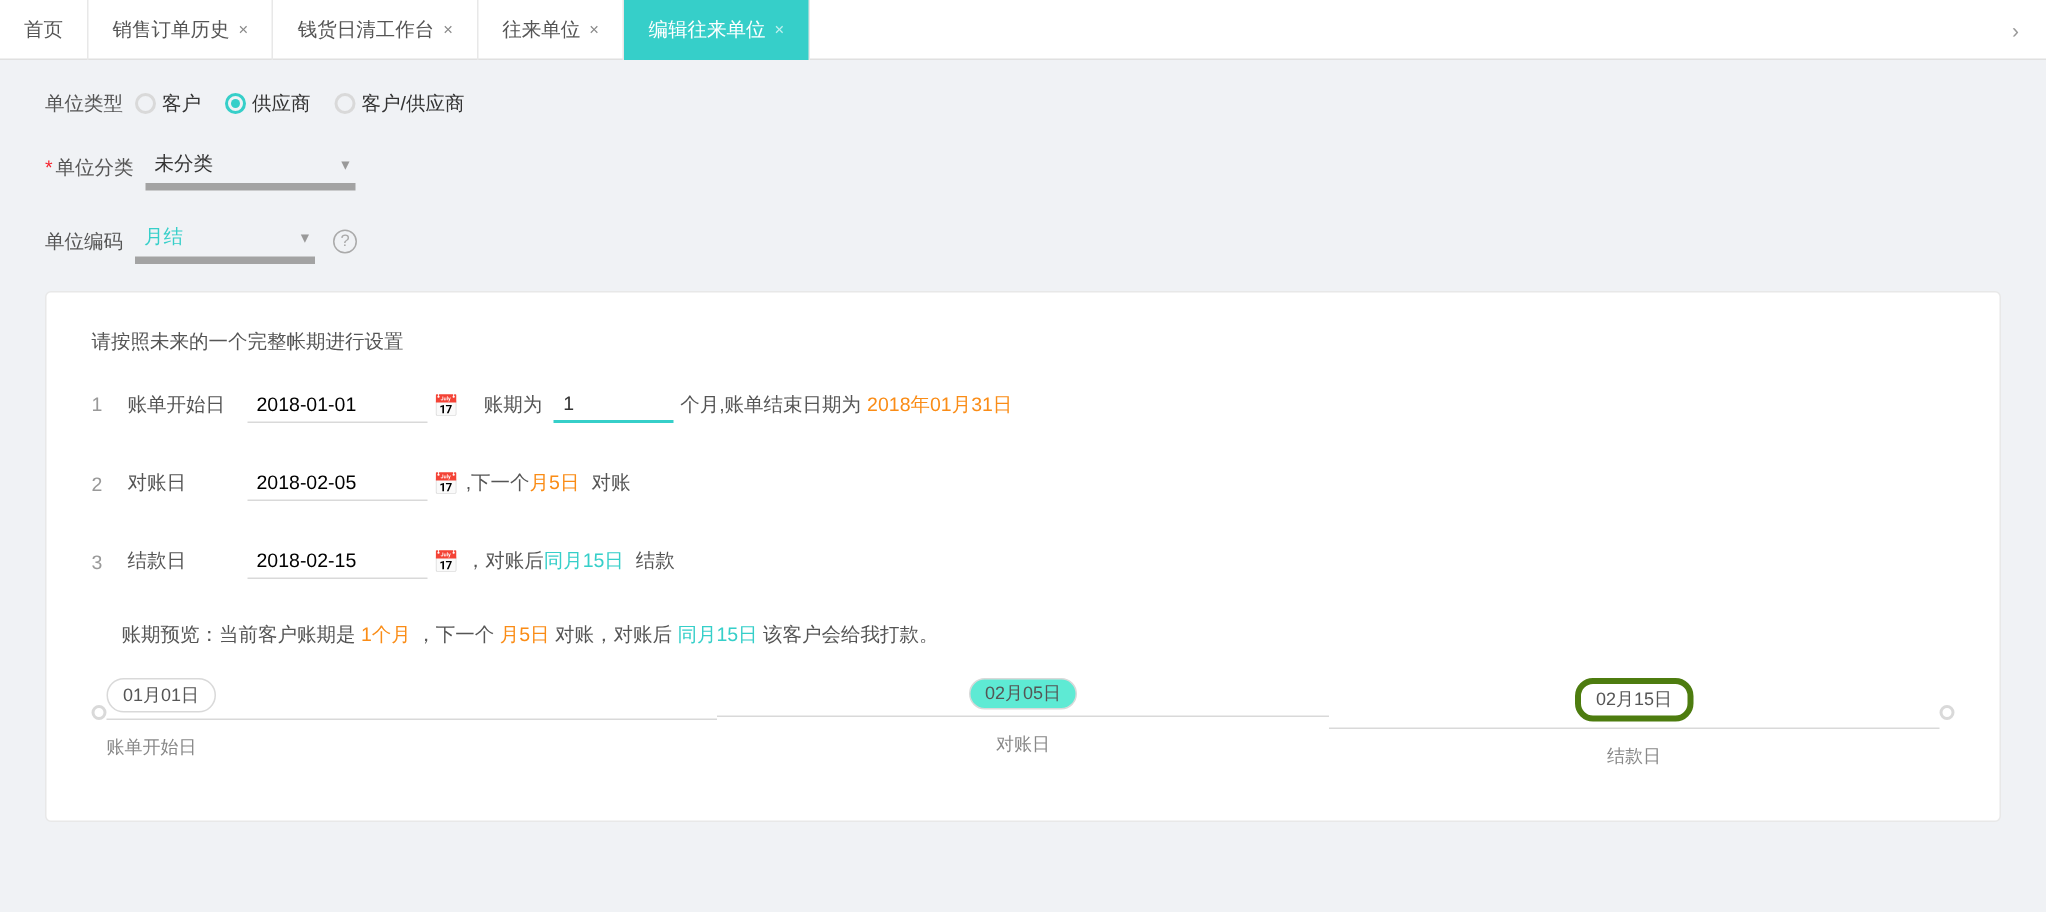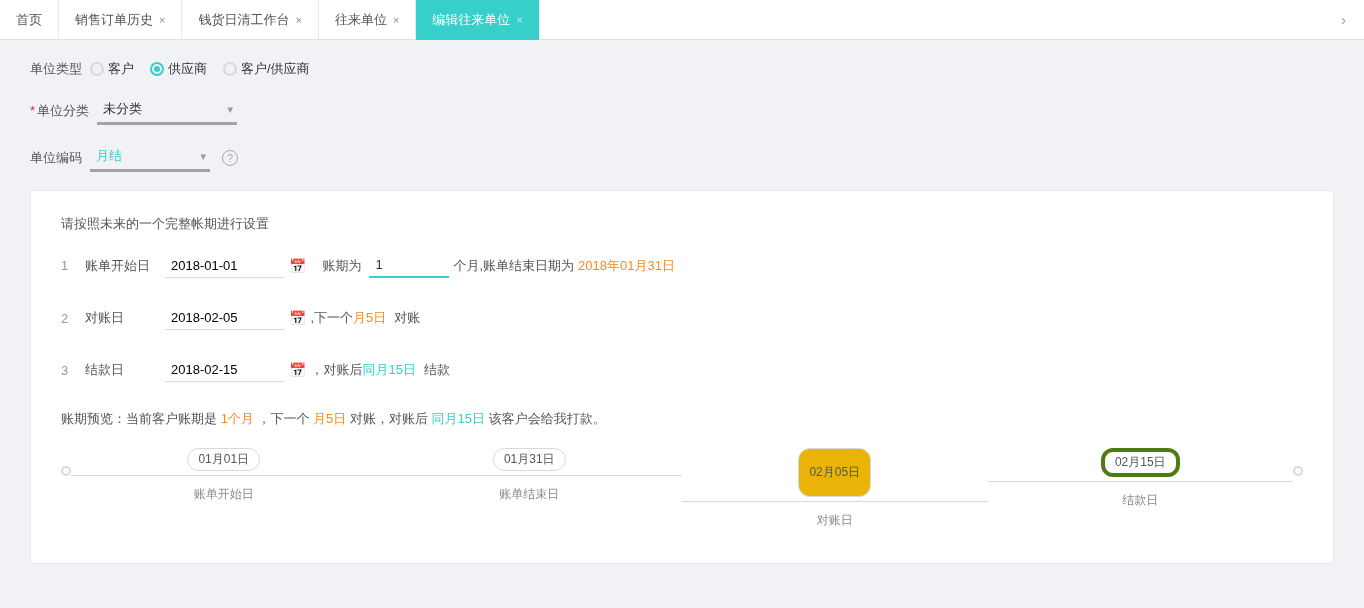--- a/index.html
+++ b/index.html
@@ -112,21 +112,21 @@
       content: '';
       width: 6px;
       height: 6px;
       border-radius: 50%;
       background: #36cfc9;
     }
 
     .select-wrap {
       display: flex;
       align-items: center;
-      border-bottom: 3px solid #a3a3a3;
+      border-bottom: 5px solid #a3a3a3;
       padding: 4px 4px 4px 6px;
       min-width: 140px;
       gap: 4px;
       cursor: pointer;
     }
     .select-val { flex: 1; font-size: 13px; color: #36cfc9; font-weight: 500; }
     .select-val.normal { color: #333; }
     .chevron-icon { color: #999; font-size: 11px; }
 
     .calendar-icon {
@@ -191,20 +191,21 @@
       text-align: left;
     }
     .highlight-orange { color: #fa8c16; font-weight: 500; }
     .highlight-teal { color: #36cfc9; font-weight: 500; }
 
     
     .preview-text {
       font-size: 13px;
       color: #555;
       margin-bottom: 20px;
+      margin-left: 20px;
     }
     .question-icon {
       width: 16px;
       height: 16px;
       border-radius: 50%;
       border: 1px solid #aaa;
       display: inline-flex;
       align-items: center;
       justify-content: center;
       font-size: 11px;
@@ -327,34 +328,29 @@
       <span class="highlight-teal">同月15日</span>
       <span>该客户会给我打款。</span>
     </div>
 
     <div style="display:flex; align-items:flex-start; padding: 0 0 10px 0;">
 
       <div style="display:flex;flex-direction:column;align-items:center;margin-top:18px;">
         <div style="width:10px;height:10px;border-radius:50%;border:2px solid #d9d9d9;background:#fff;"></div>
       </div>
 
-      <div style="flex:1;display:flex;flex-direction:column;align-items:center;">
+      <div style="flex:1;display:flex;flex-direction:column;align-items:flex-start;">
         <div style="border:1px solid #d9d9d9;border-radius:12px;padding:2px 10px;font-size:12px;color:#555;background:#fff;white-space:nowrap;margin-bottom:4px;">01月01日</div>
         <div style="width:100%;height:1px;background:#d9d9d9;position:relative;top:0;"></div>
         <div style="font-size:12px;color:#888;margin-top:10px;white-space:nowrap;">账单开始日</div>
       </div>
 
+
       <div style="flex:1;display:flex;flex-direction:column;align-items:center;">
-        <div style="border:1px solid #d9d9d9;border-radius:12px;padding:2px 10px;font-size:12px;color:#555;background:#fff;white-space:nowrap;margin-bottom:4px;">01月31日</div>
-        <div style="width:100%;height:1px;background:#d9d9d9;position:relative;top:0;"></div>
-        <div style="font-size:12px;color:#888;margin-top:10px;white-space:nowrap;">账单结束日</div>
-      </div>
-
-      <div style="flex:1;display:flex;flex-direction:column;align-items:center;">
-        <div style="border:1px solid #d9d9d9;border-radius:12px;padding:15px 10px;font-size:12px;color:#555;background:#eab308;white-space:nowrap;margin-bottom:4px;">02月05日</div>
+        <div style="border:1px solid #d9d9d9;border-radius:12px;padding:1px 10px;font-size:12px;color:#555;background:#5eead4;white-space:nowrap;margin-bottom:4px;">02月05日</div>
         <div style="width:100%;height:1px;background:#d9d9d9;position:relative;top:0;"></div>
         <div style="font-size:12px;color:#888;margin-top:10px;white-space:nowrap;">对账日</div>
       </div>
 
       <div style="flex:1;display:flex;flex-direction:column;align-items:center;">
         <div style="border:4px solid #4d7c0f;border-radius:12px;padding:2px 10px;font-size:12px;color:#555;background:#fff;white-space:nowrap;margin-bottom:4px;">02月15日</div>
         <div style="width:100%;height:1px;background:#d9d9d9;position:relative;top:0;"></div>
         <div style="font-size:12px;color:#888;margin-top:10px;white-space:nowrap;">结款日</div>
       </div>
 

